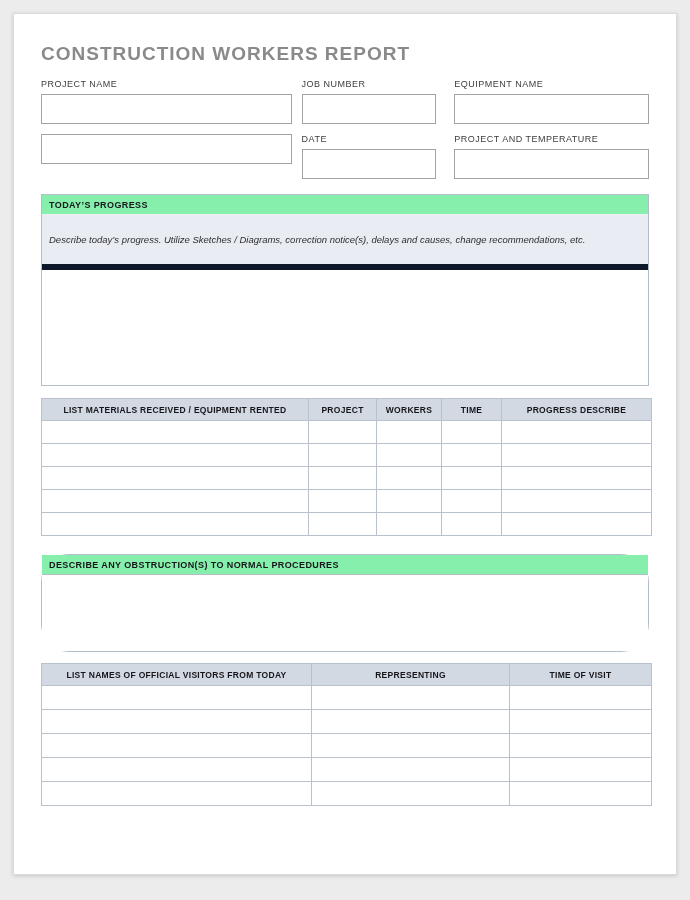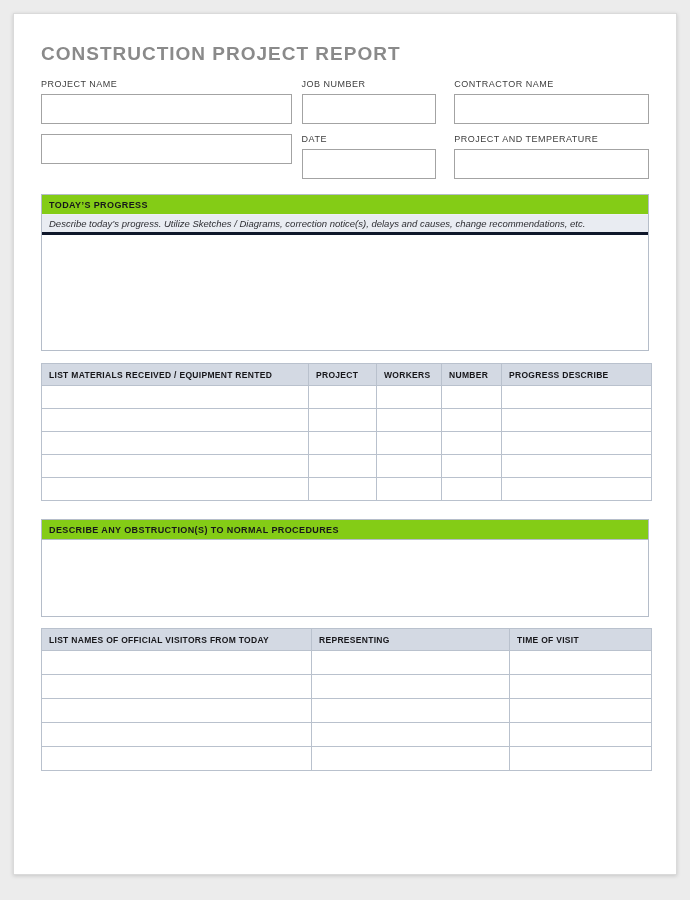--- a/index.html
+++ b/index.html
@@ -48,93 +48,93 @@
     font-family:"Liberation Sans", sans-serif;
     font-size:11px;
     padding:2px 5px;
     outline:none;
   }
   .block {
     border:1px solid #b5bdc9;
     margin-top:15px;
   }
   .band-header {
-    background:#84cc16;
+    background:#86efac;
     font-size:9px;
     font-weight:bold;
     color:#16161a;
     letter-spacing:0.4px;
     padding:5px 7px 4px 7px;
     border-bottom:1px solid #eef0f4;
   }
   .band-hint {
     background:#e9ecf2;
     font-size:9.5px;
     font-style:italic;
     color:#2e2e33;
-    padding:3px 7px;
-    border-bottom:3px solid #0f172a;
+    padding:19px 7px;
+    border-bottom:6px solid #0f172a;
   }
   .block-body {
     display:block;
     width:100%;
     border:none;
     background:#ffffff;
     resize:none;
     outline:none;
     font-family:"Liberation Sans", sans-serif;
     font-size:11px;
     padding:4px 6px;
   }
   .progress-body { height:115px; }
   .obstruction-body { height:76px; }
-  .obstruction-block { margin-top:18px; }
+  .obstruction-block { margin-top:18px;border-radius:28px; }
   table {
     border-collapse:collapse;
     table-layout:fixed;
     width:610px;
   }
   .materials-table { margin-top:12px; }
   .visitors-table { margin-top:11px; }
   .inspector-table { margin-top:12px; }
   th, td { border:1px solid #b9c1cd; }
   th {
     background:#d3d9e3;
     font-size:8.5px;
     font-weight:bold;
     color:#16161a;
     letter-spacing:0.3px;
-    text-align:left;
+    text-align:center;
     padding:6px 7px 5px 7px;
     white-space:nowrap;
     overflow:hidden;
   }
   td { background:#ffffff; padding:0 5px; font-size:11px; }
   .materials-table td { height:23px; }
   .visitors-table td { height:24px; }
   .inspector-table td { height:29px; background:#e9ecf2; }
 </style>
 </head>
 <body>
 
 <div class="page">
 
-  <h1 class="title">CONSTRUCTION PROJECT REPORT</h1>
+  <h1 class="title">CONSTRUCTION WORKERS REPORT</h1>
 
   <div class="fields-row">
     <div class="field col1">
       <span class="field-label">PROJECT NAME</span>
       <input class="fieldbox" style="">
     </div>
     <div class="field col2">
       <span class="field-label">JOB NUMBER</span>
       <input class="fieldbox" style="">
     </div>
     <div class="field col3">
-      <span class="field-label">CONTRACTOR NAME</span>
+      <span class="field-label">EQUIPMENT NAME</span>
       <input class="fieldbox" style="">
     </div>
   </div>
 
   <div class="fields-row">
     <div class="field col1">
       <input class="fieldbox" style="">
     </div>
     <div class="field col2">
       <span class="field-label">DATE</span>
@@ -158,21 +158,21 @@
         <col style="width:68px">
         <col style="width:65px">
         <col style="width:60px">
         <col style="width:150px">
     </colgroup>
     <thead>
       <tr>
         <th>LIST MATERIALS RECEIVED / EQUIPMENT RENTED</th>
         <th>PROJECT</th>
         <th>WORKERS</th>
-        <th>NUMBER</th>
+        <th>TIME</th>
         <th>PROGRESS DESCRIBE</th>
       </tr>
     </thead>
     <tbody>
         <tr>
         <td></td>
         <td></td>
         <td></td>
         <td></td>
         <td></td>

